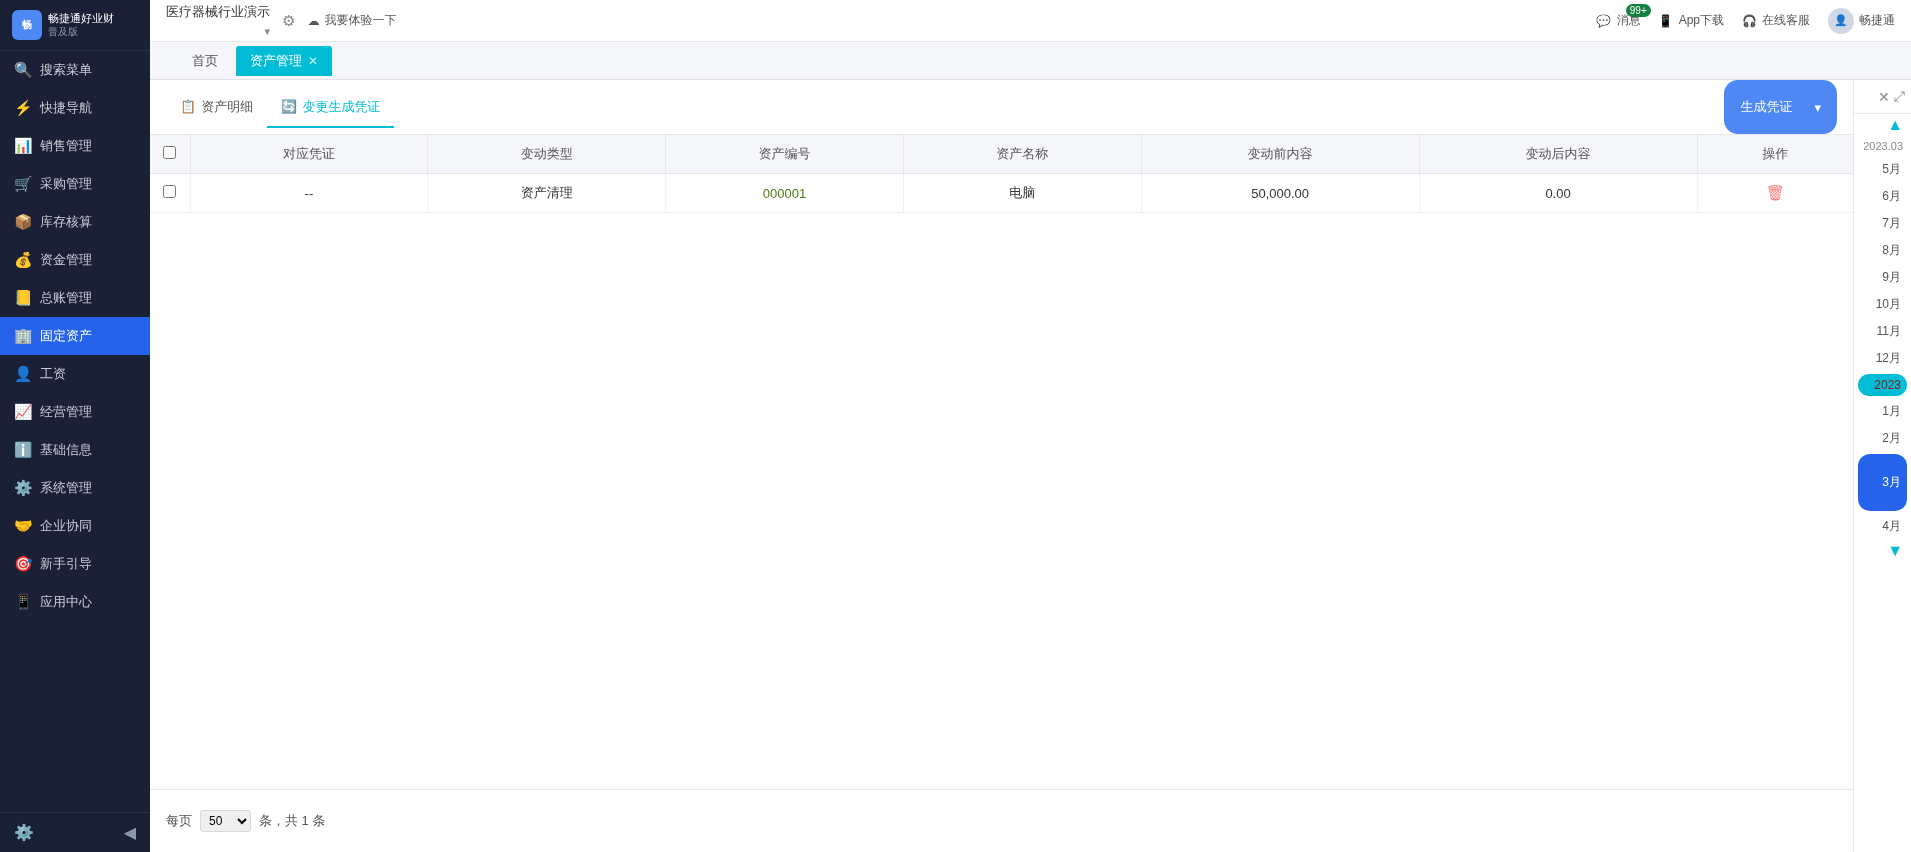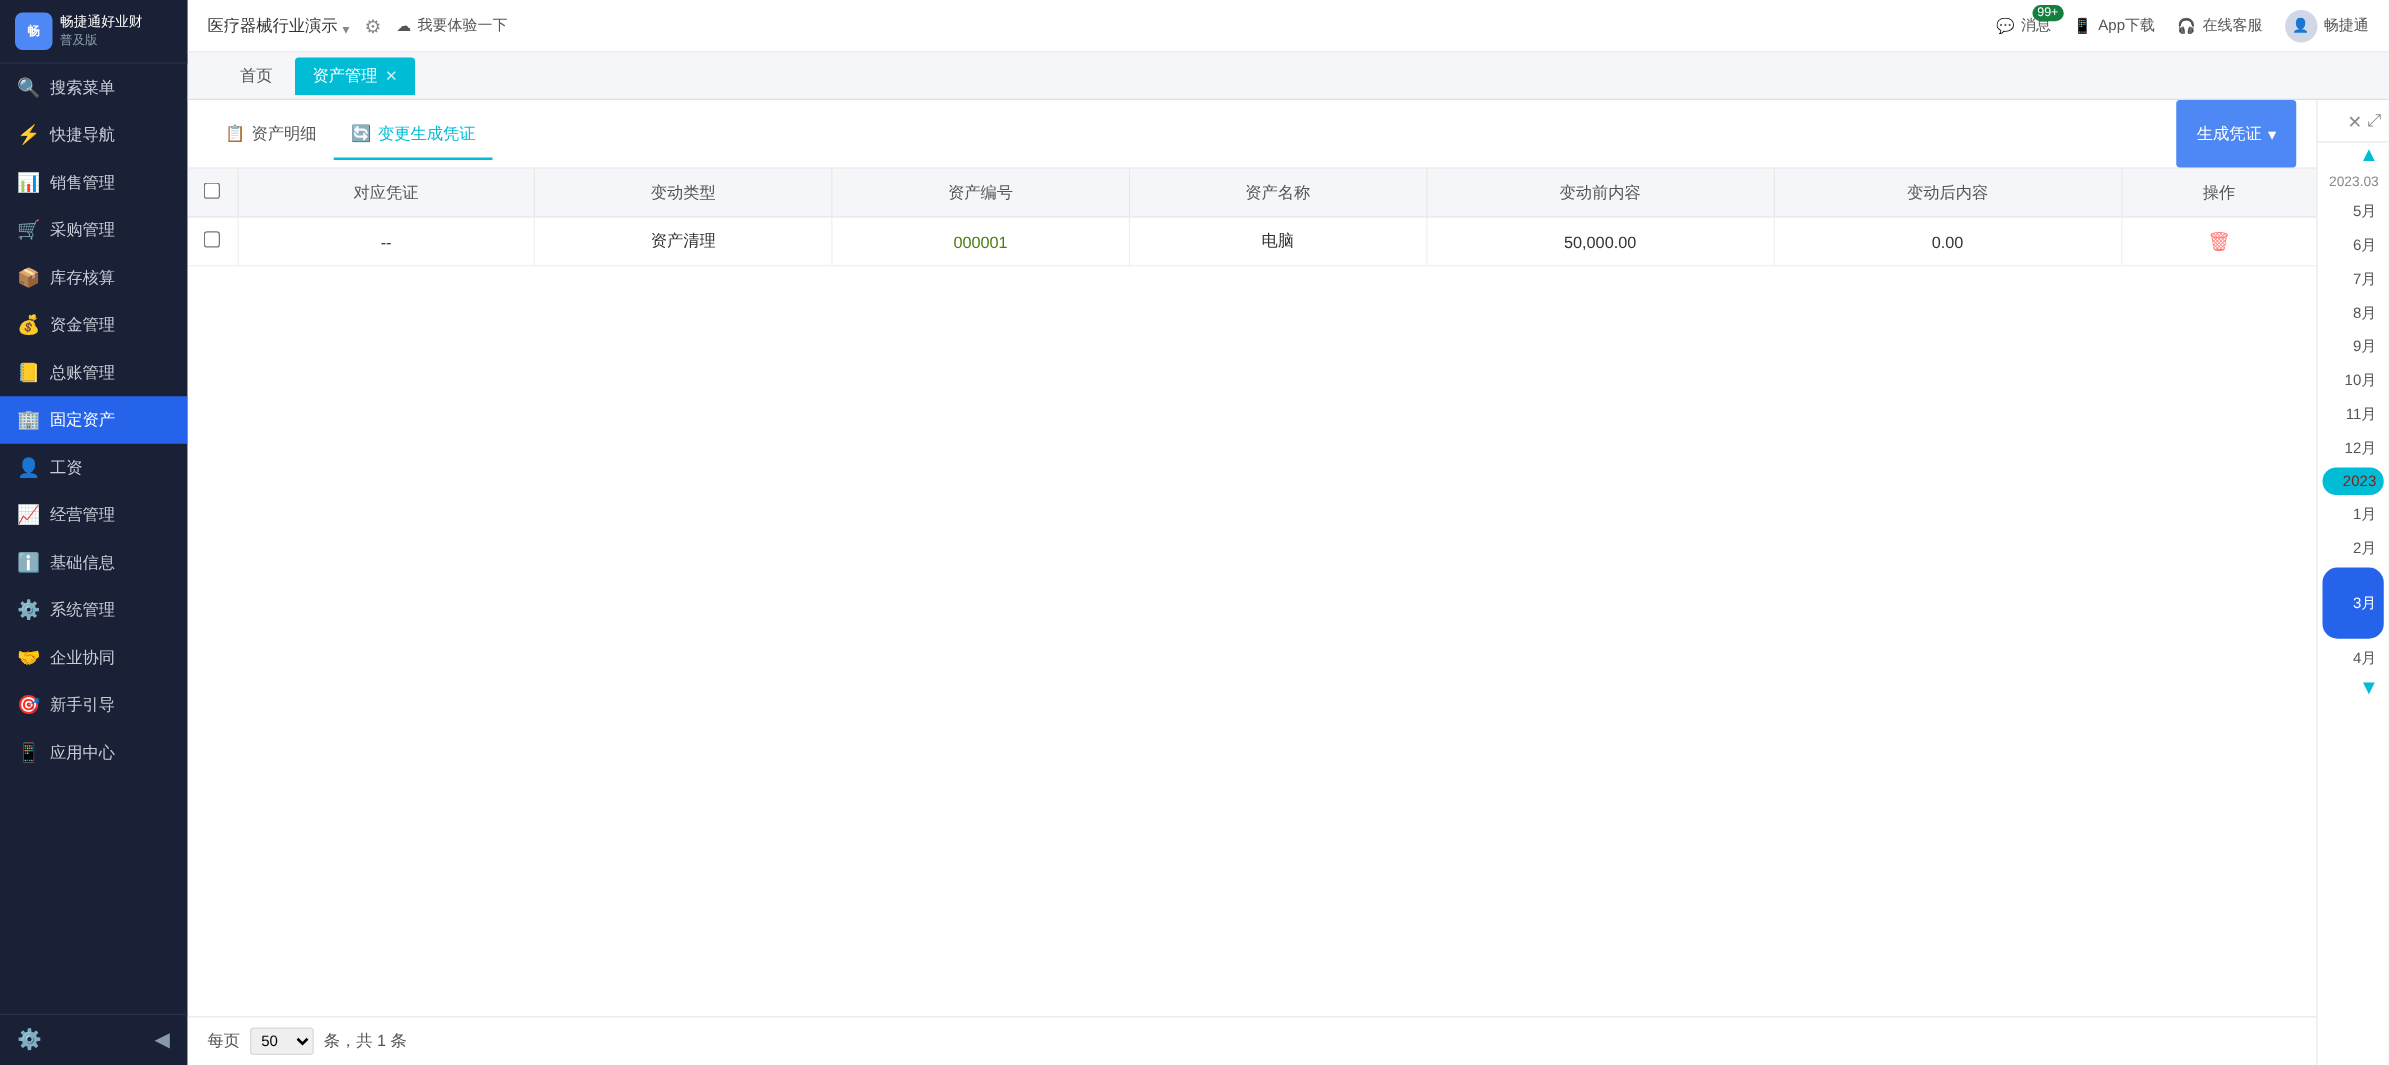--- a/index.html
+++ b/index.html
@@ -67,21 +67,21 @@
       border-bottom: 1px solid #e8e8e8;
       display: flex;
       align-items: center;
       padding: 0 16px;
       gap: 12px;
       flex-shrink: 0;
     }
     .header-title {
       font-size: 13px;
       color: #333;
-      display: flex; align-items: flex-end; gap: 4px;
+      display: flex; align-items: flex-end; gap: 4px; flex-direction: column;
     }
     .header-dropdown { color: #888; font-size: 11px; cursor: pointer; }
     .header-gear { color: #888; cursor: pointer; font-size: 15px; }
     .header-experience {
       display: flex; align-items: center; gap: 5px;
       color: #555; font-size: 12px; cursor: pointer;
     }
     .header-right {
       margin-left: auto;
       display: flex; align-items: center; gap: 18px;
@@ -166,24 +166,24 @@
       color: #00bcd4;
       border-bottom: 2px solid #00bcd4;
     }
     .inner-tab-icon { font-size: 13px; }
     .generate-btn {
       margin-left: auto;
       background: #4e88f5;
       color: #fff;
       border: none;
       padding: 18px 16px;
-      border-radius: 3px;
+      border-radius: 14px;
       cursor: pointer;
       font-size: 13px;
-      display: flex; align-items: center; gap: 5px;
+      display: flex; align-items: center; gap: 22px;
     }
 
     
     .table-wrapper {
       flex: 1;
       overflow: auto;
     }
     table {
       width: 100%;
       border-collapse: collapse;
@@ -208,21 +208,21 @@
       border-bottom: 1px solid #f0f0f0;
       border-right: 1px solid #f0f0f0;
       color: #333;
     }
     td:last-child { border-right: none; }
     .checkbox-cell { width: 40px; }
     .delete-icon { color: #ff7875; cursor: pointer; font-size: 15px; }
 
     
     .pagination {
-      padding: 8px 16px;
+      padding: 20px 16px;
       border-top: 1px solid #e8e8e8;
       display: flex;
       align-items: center;
       gap: 8px;
       font-size: 13px;
       color: #555;
       flex-shrink: 0;
       background: #fff;
     }
     .pagination select {

